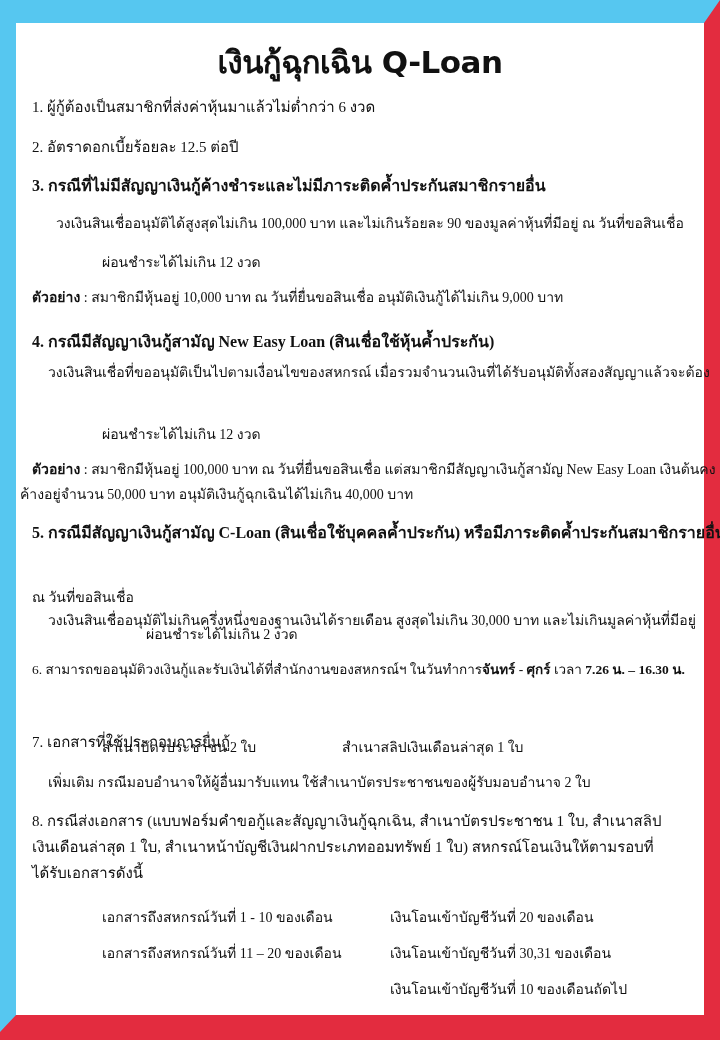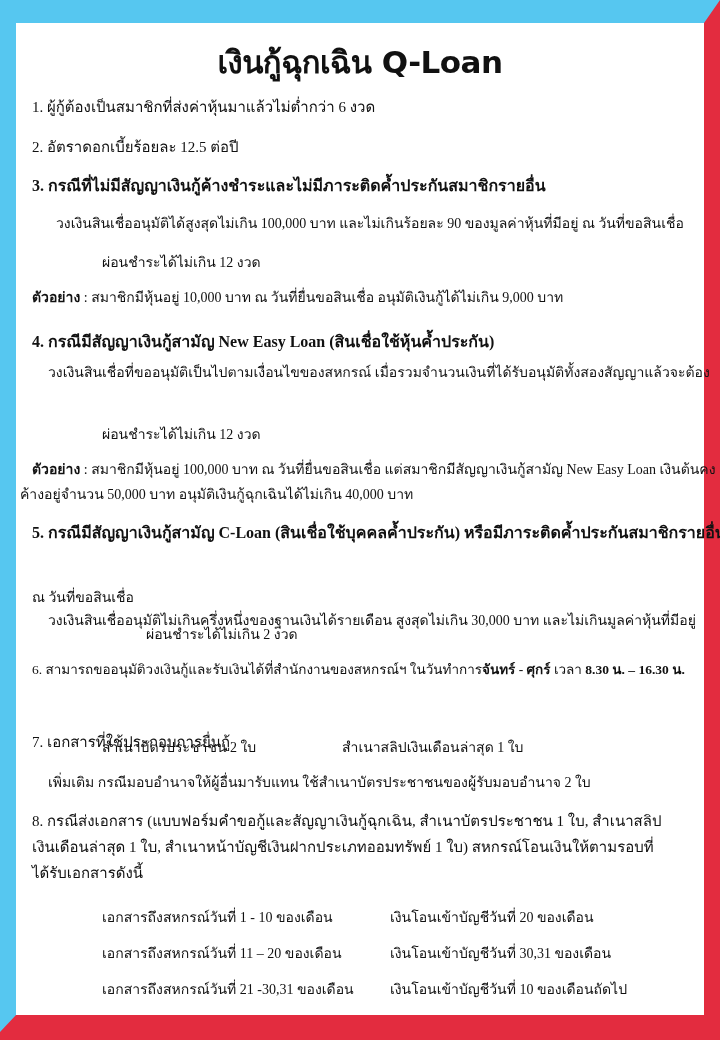--- a/index.html
+++ b/index.html
@@ -53,31 +53,30 @@
     <span class="b">ตัวอย่าง</span><span> : สมาชิกมีหุ้นอยู่ 100,000 บาท ณ วันที่ยื่นขอสินเชื่อ แต่สมาชิกมีสัญญาเงินกู้สามัญ New Easy Loan เงินต้นคง</span>
   </div>
   <div class="line sm" style="left:4px; top:462px;">ค้างอยู่จำนวน 50,000 บาท อนุมัติเงินกู้ฉุกเฉินได้ไม่เกิน 40,000 บาท</div>
 
   <div class="line h b" style="left:16px; top:500px;">5. กรณีมีสัญญาเงินกู้สามัญ C-Loan (สินเชื่อใช้บุคคลค้ำประกัน) หรือมีภาระติดค้ำประกันสมาชิกรายอื่น</div>
   <div class="line sm" style="left:32px; top:540px;margin-top:48px;">วงเงินสินเชื่ออนุมัติไม่เกินครึ่งหนึ่งของฐานเงินได้รายเดือน สูงสุดไม่เกิน 30,000 บาท และไม่เกินมูลค่าหุ้นที่มีอยู่</div>
   <div class="line sm" style="left:16px; top:565px;">ณ วันที่ขอสินเชื่อ</div>
   <div class="line sm" style="left:86px; top:602px;margin-left:44px;">ผ่อนชำระได้ไม่เกิน 2 งวด</div>
 
   <div class="line sm" style="left:16px; top:637px; font-size:13.5px;">
-    <span>6. สามารถขออนุมัติวงเงินกู้และรับเงินได้ที่สำนักงานของสหกรณ์ฯ ในวันทำการ</span><span class="b">จันทร์ - ศุกร์</span><span> เวลา </span><span class="b">8.30 น. – 16.30 น.</span>
+    <span>6. สามารถขออนุมัติวงเงินกู้และรับเงินได้ที่สำนักงานของสหกรณ์ฯ ในวันทำการ</span><span class="b">จันทร์ - ศุกร์</span><span> เวลา </span><span class="b">7.26 น. – 16.30 น.</span>
   </div>
 
   <div class="line" style="left:16px; top:709px;text-align:right;">7. เอกสารที่ใช้ประกอบการยื่นกู้</div>
   <div class="line sm" style="left:86px; top:715px;">สำเนาบัตรประชาชน 2 ใบ</div>
   <div class="line sm" style="left:302px; top:715px;margin-left:24px;">สำเนาสลิปเงินเดือนล่าสุด 1 ใบ</div>
   <div class="line sm" style="left:32px; top:750px;">เพิ่มเติม กรณีมอบอำนาจให้ผู้อื่นมารับแทน ใช้สำเนาบัตรประชาชนของผู้รับมอบอำนาจ 2 ใบ</div>
 
   <div class="line" style="left:16px; top:788px;">8. กรณีส่งเอกสาร (แบบฟอร์มคำขอกู้และสัญญาเงินกู้ฉุกเฉิน, สำเนาบัตรประชาชน 1 ใบ, สำเนาสลิป</div>
   <div class="line" style="left:16px; top:814px;">เงินเดือนล่าสุด 1 ใบ, สำเนาหน้าบัญชีเงินฝากประเภทออมทรัพย์ 1 ใบ) สหกรณ์โอนเงินให้ตามรอบที่</div>
   <div class="line" style="left:16px; top:840px;">ได้รับเอกสารดังนี้</div>
 
   <div class="line sm" style="left:86px; top:885px;">เอกสารถึงสหกรณ์วันที่ 1 - 10 ของเดือน</div>
   <div class="line sm" style="left:374px; top:885px;">เงินโอนเข้าบัญชีวันที่ 20 ของเดือน</div>
   <div class="line sm" style="left:86px; top:921px;">เอกสารถึงสหกรณ์วันที่ 11 – 20 ของเดือน</div>
   <div class="line sm" style="left:374px; top:921px;">เงินโอนเข้าบัญชีวันที่ 30,31 ของเดือน</div>
-  <div class="line sm" style="left:86px; top:957px;">เอกสารถึงสหกรณ์วันที่ 21 -30,31 ของเดือน</div>
   <div class="line sm" style="left:374px; top:957px;">เงินโอนเข้าบัญชีวันที่ 10 ของเดือนถัดไป</div>
 </div>
 
 </body></html>

